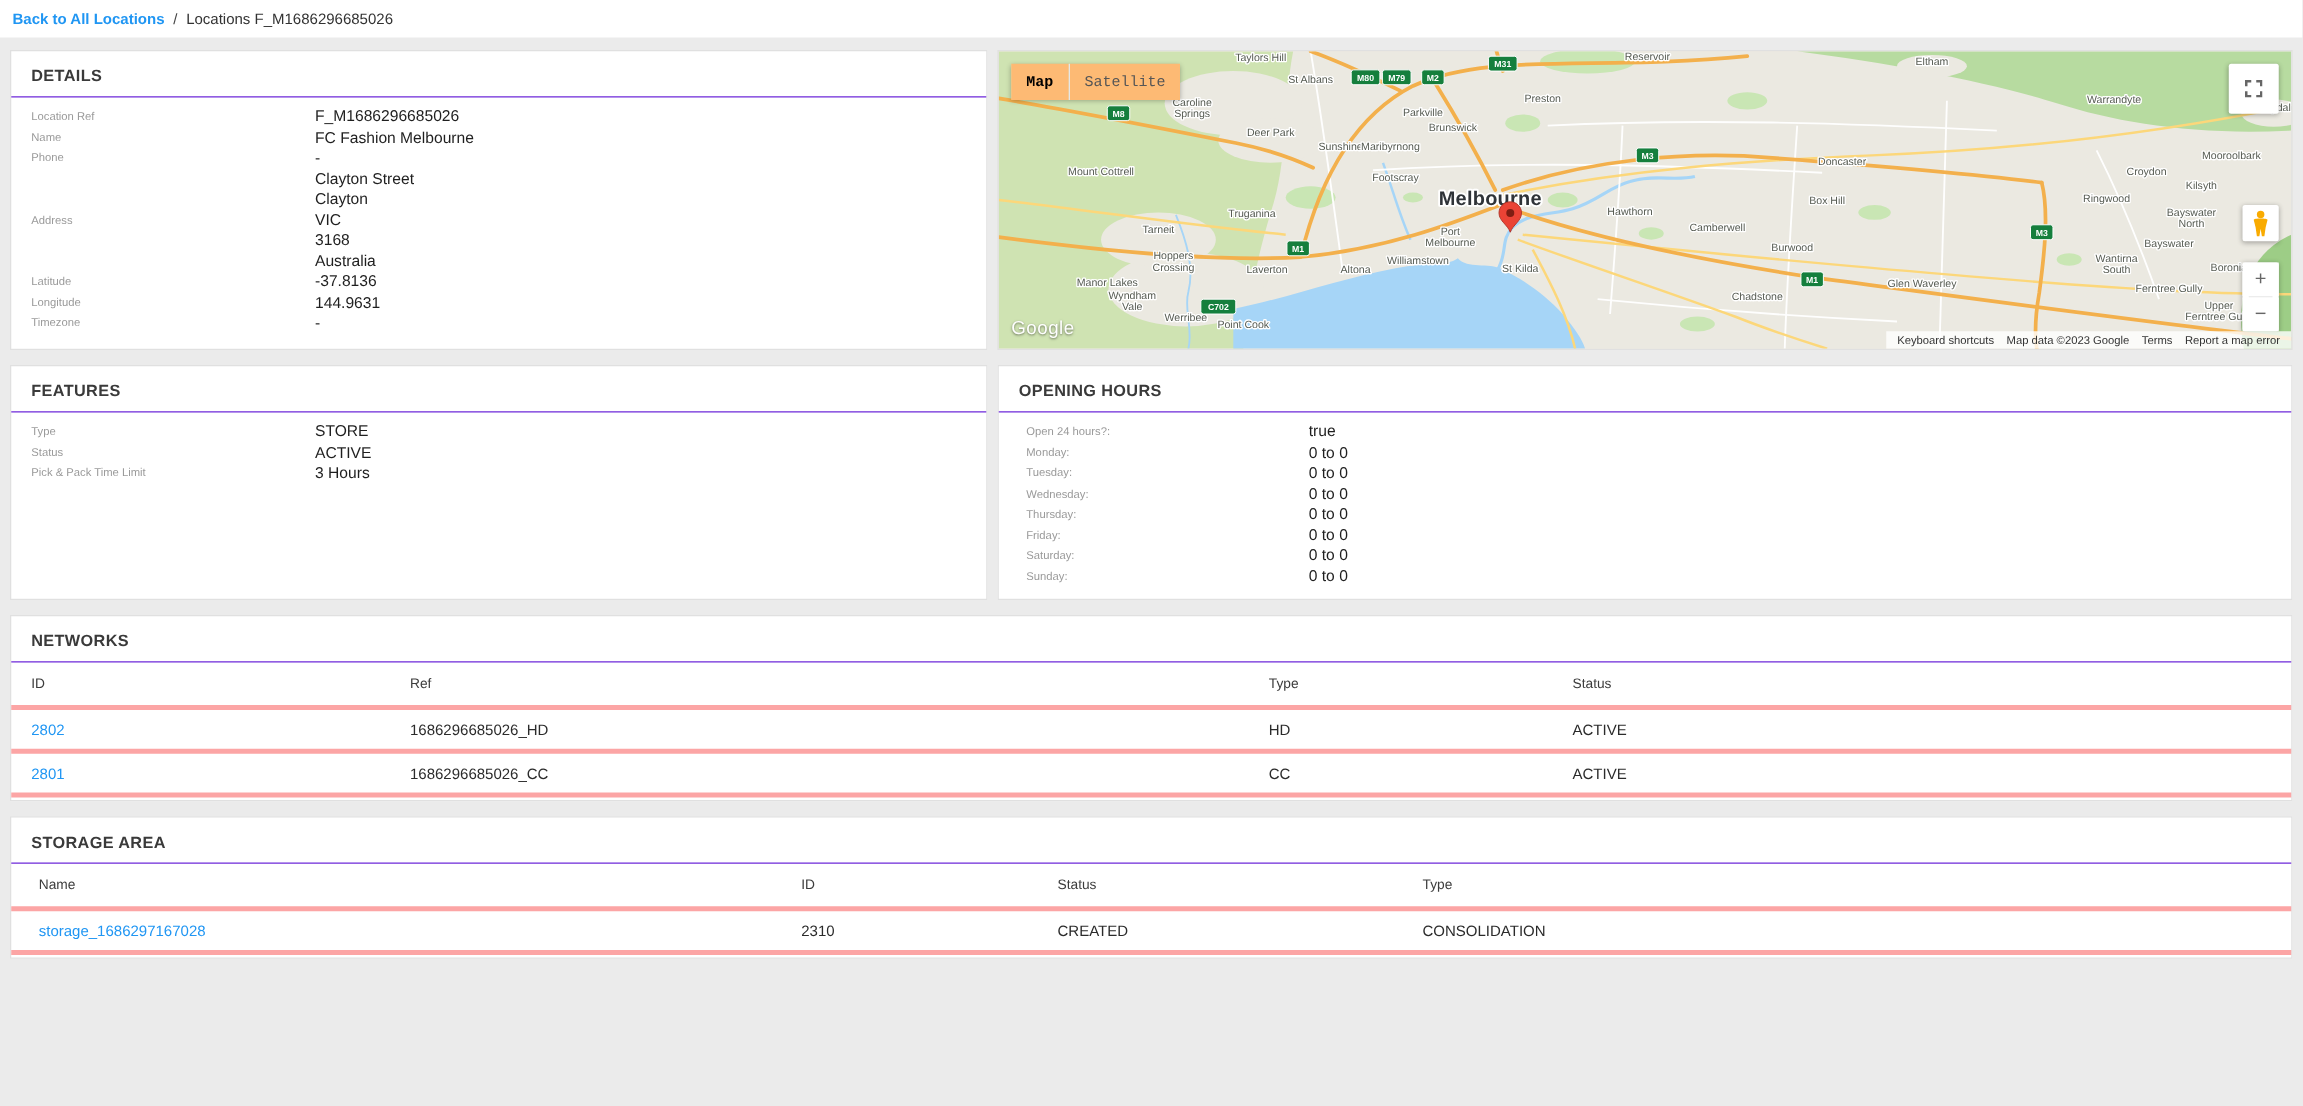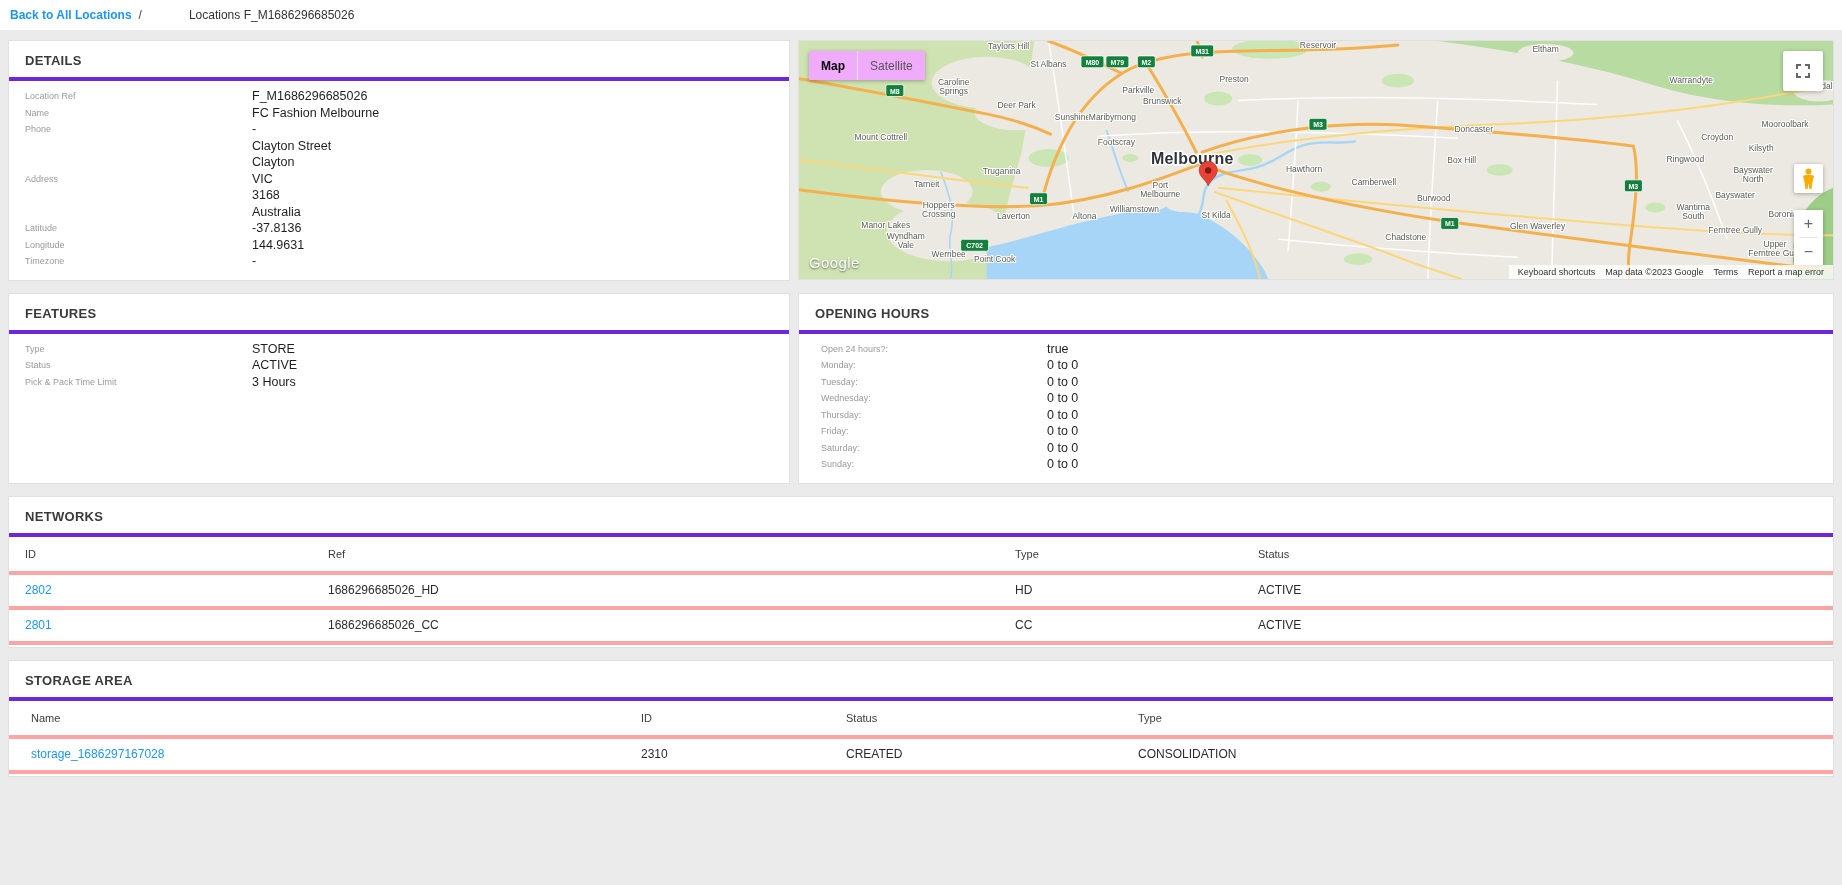--- a/index.html
+++ b/index.html
@@ -10,40 +10,40 @@
     overflow:hidden;
     position:relative;
   }
   
   .topbar {
     background:#ffffff; height:30px; display:flex; align-items:center;
     padding:0 10px; font-size:12px; width:100%;
   }
   .topbar a.back { color:#2096f3; font-weight:700; text-decoration:none; }
   .topbar .sep { margin:0 7px; color:#444; }
-  .topbar .cur { color:#333;margin-left:40px; }
+  .topbar .cur { color:#333; }
 
   
   .content {
     display:grid;
     grid-template-columns:782px 1036px;
     gap:12px 8px;
     padding:10px 8px 0 8px;
   }
   .card {
     background:#ffffff;
     border:1px solid #e0e0e0;
   }
   .wide { grid-column:1 / 3; }
 
   .card-title {
     padding:12px 16px 9px 16px;
     font-size:13px; font-weight:700; color:#3a3a3a;
     letter-spacing:.3px;
-    border-bottom:4px solid #6d28d9;
+    border-bottom:1px solid #6d28d9;
   }
 
   
   .fields { padding:7px 16px 10px 16px; }
   .fields.oh { padding-left:22px; }
   .field { display:flex; align-items:center;gap:26px; }
   .flabel {
     flex:none; width:186px;
     font-size:9px; color:#9a9a9a; line-height:16.5px;
   }
@@ -81,22 +81,22 @@
   .shieldtext {
     font-size:7px; font-weight:700; fill:#ffffff; text-anchor:middle;
     font-family:"Liberation Sans", sans-serif;
   }
 
   .map-type-ctl {
     position:absolute; top:10px; left:10px; display:flex;
     box-shadow:0 1px 4px rgba(0,0,0,.3);
   }
   .mt-btn {
-    height:29px; padding:0 12px; background:#f0abfc; border:none;
-    font-size:12px; color:#565656; cursor:pointer; font-family:Liberation Sans, sans-serif;
+    height:29px; padding:0 12px; background:#fdba74; border:none;
+    font-size:12px; color:#565656; cursor:pointer; font-family:Liberation Mono, monospace;
   }
   .mt-btn.active { font-weight:700; color:#000; }
   .mt-btn + .mt-btn { border-left:1px solid #e6e6e6; }
 
   .fullscreen-btn {
     position:absolute; top:10px; right:10px; width:40px; height:40px;
     background:#fff; border:none; border-radius:2px;
     box-shadow:0 1px 4px rgba(0,0,0,.3);
     display:flex; align-items:center; justify-content:center; cursor:pointer;
   }

